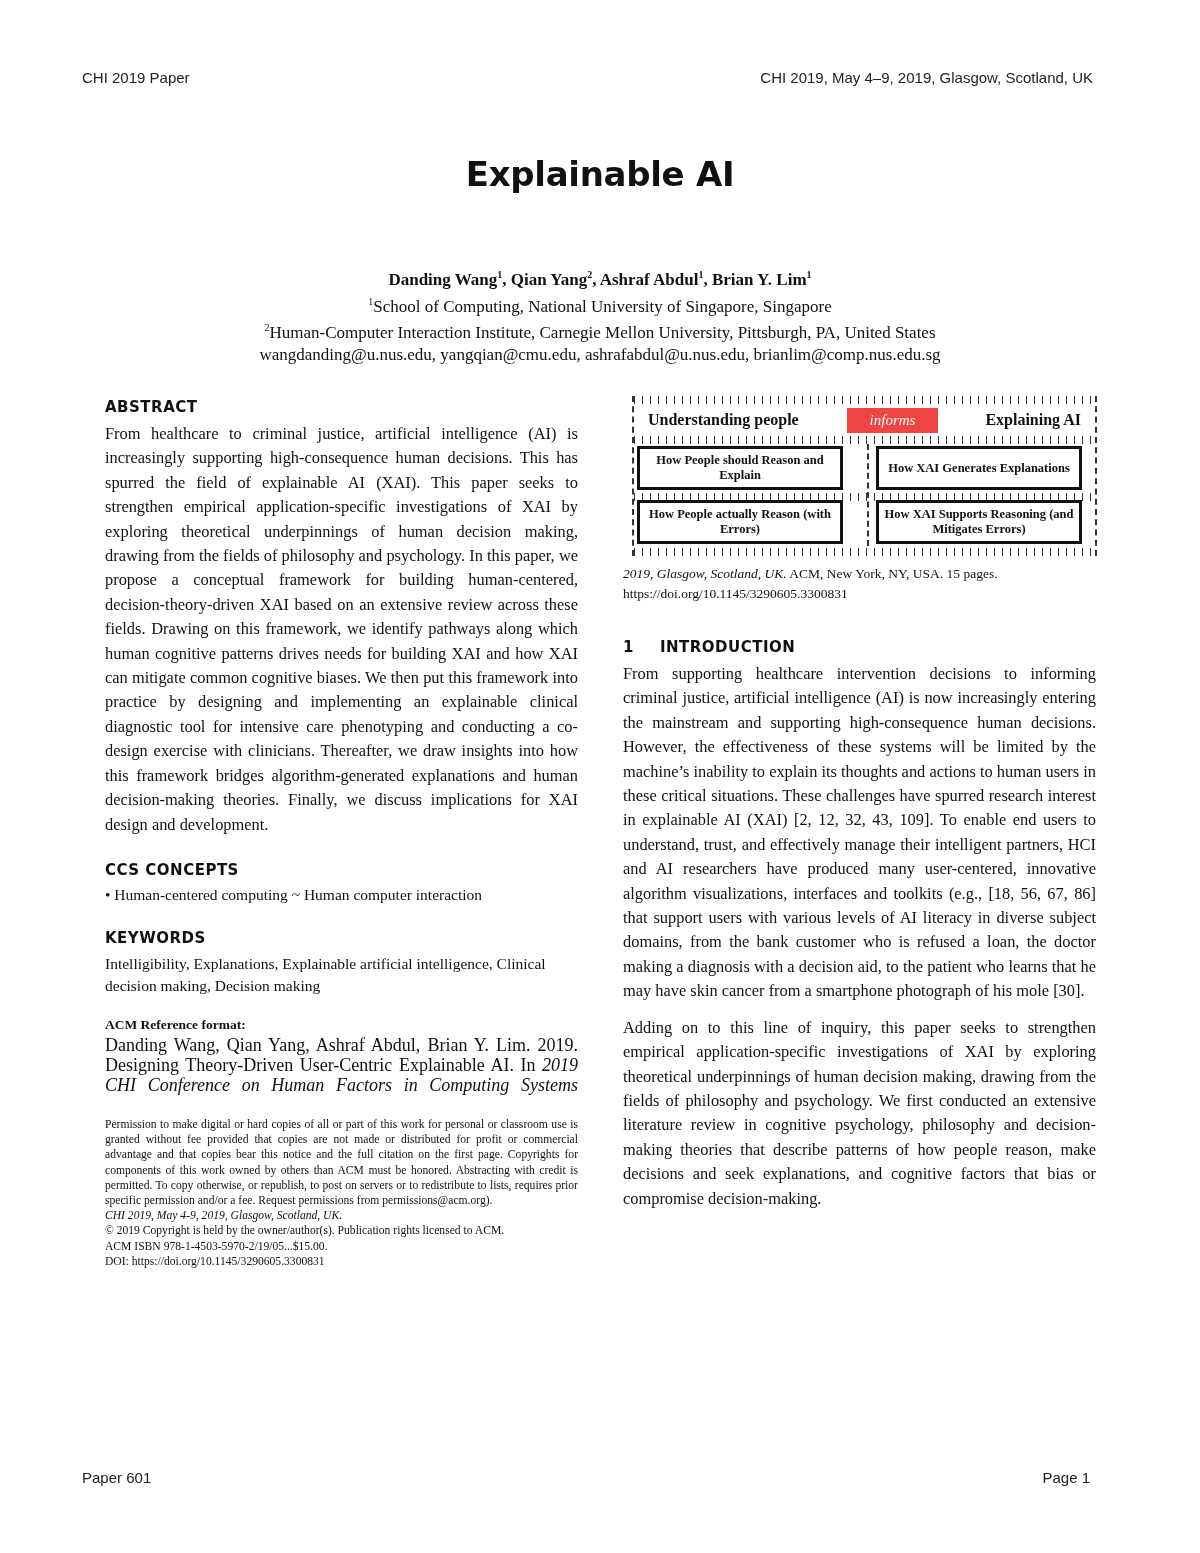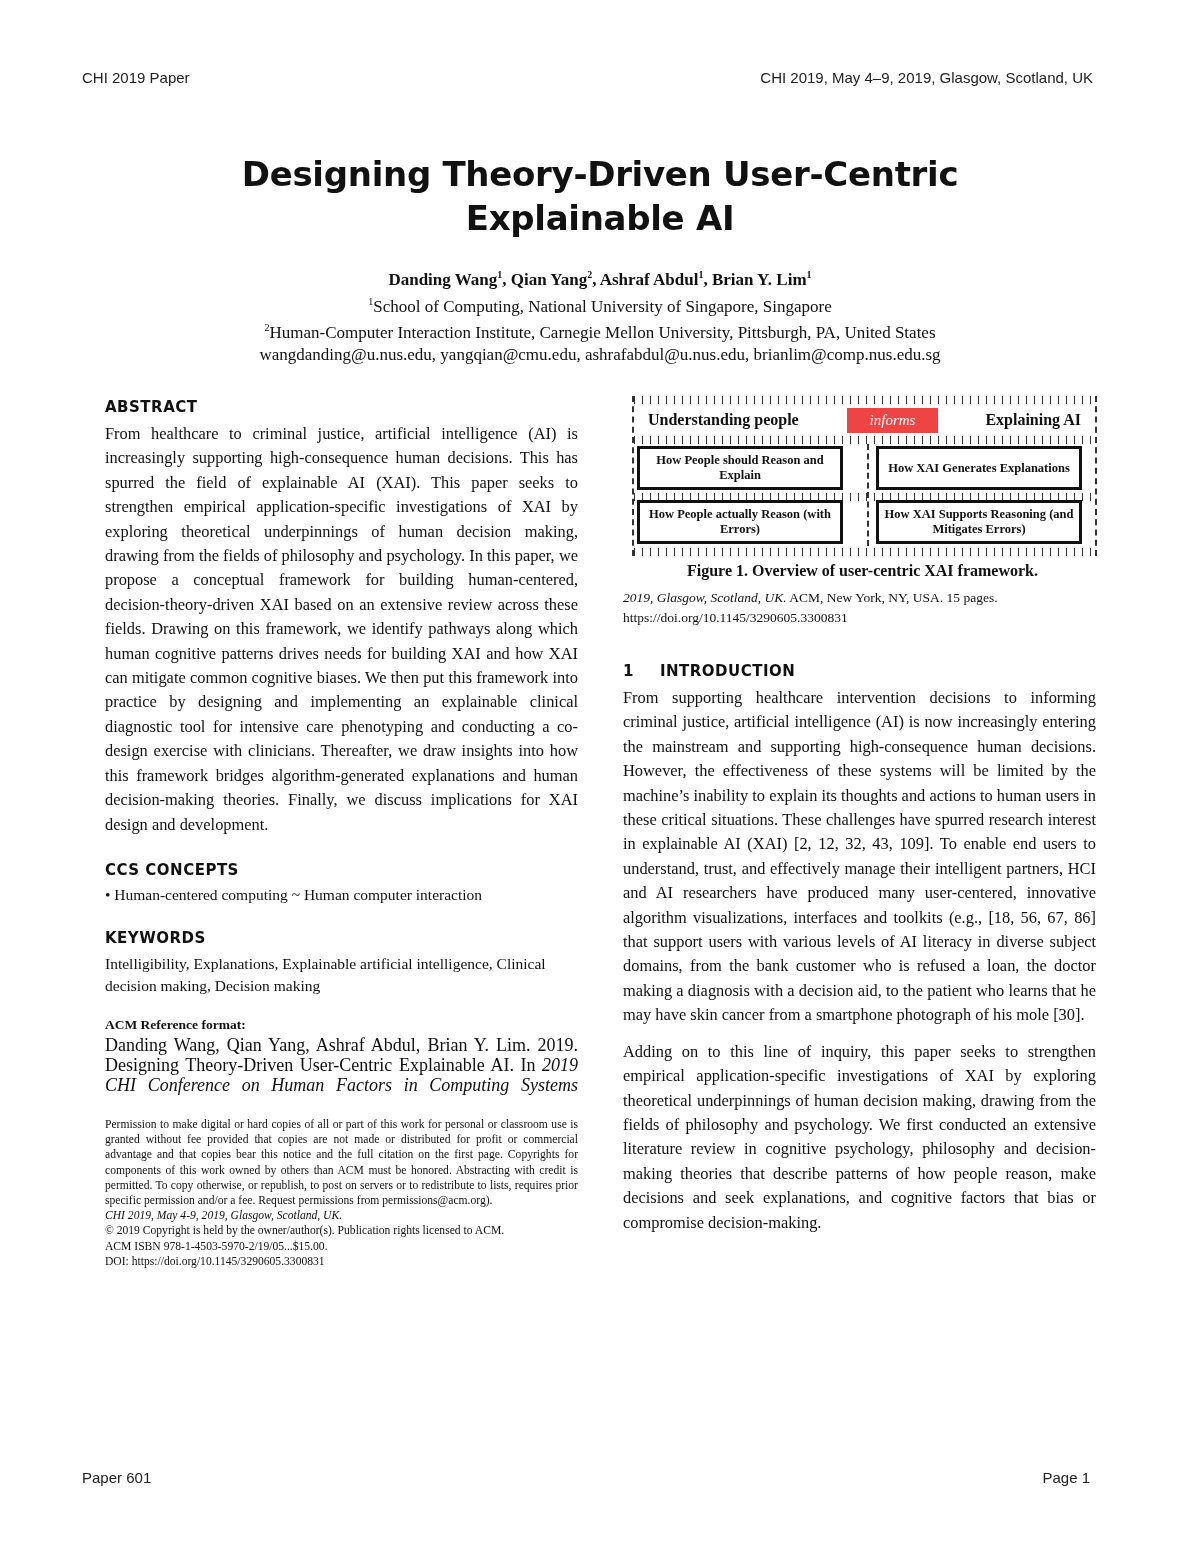--- a/index.html
+++ b/index.html
@@ -42,21 +42,20 @@
 
   .sec-gap { height: 22px; }
 </style>
 </head>
 <body>
 
 <div id="hdr-left" class="running">CHI 2019 Paper</div>
 <div id="hdr-right" class="running">CHI 2019, May 4–9, 2019, Glasgow, Scotland, UK</div>
 
 <div class="title">
-  <div>Designing Theory-Driven User-Centric</div>
   <div>Explainable AI</div>
 </div>
 
 <div class="authors">
   <div class="names">
     <span>Danding Wang</span><sup>1</sup>,
     <span>Qian Yang</span><sup>2</sup>,
     <span>Ashraf Abdul</span><sup>1</sup>,
     <span>Brian Y. Lim</span><sup>1</sup>
   </div>
@@ -99,21 +98,20 @@
     </div>
     <div class="fig-ticks" style="top:40px;"></div>
     <div class="fig-col-divider"></div>
     <div class="fig-box" style="left:3px; top:50px;">How People should Reason and Explain</div>
     <div class="fig-box" style="left:242px; top:50px;">How XAI Generates Explanations</div>
     <div class="fig-ticks" style="top:97px;"></div>
     <div class="fig-box" style="left:242px; top:104px;">How XAI Supports Reasoning (and Mitigates Errors)</div>
     <div class="fig-box" style="left:3px; top:104px;">How People actually Reason (with Errors)</div>
     <div class="fig-ticks" style="top:152px;"></div>
   </div>
-  <div class="figure-caption">Figure 1. Overview of user-centric XAI framework.</div>
 
   <p class="small-text" style="font-size:13.5px; margin-top:8px; text-align:justify;"><i>2019, Glasgow, Scotland, UK.</i><span> ACM, New York, NY, USA. 15 pages.</span><br><span>https://doi.org/10.1145/3290605.3300831</span></p>
 
   <div style="height:32px;"></div>
   <h2><span>1</span><span style="display:inline-block; width:26px;"></span><span>INTRODUCTION</span></h2>
   <p class="body-text">From supporting healthcare intervention decisions to informing criminal justice, artificial intelligence (AI) is now increasingly entering the mainstream and supporting high-consequence human decisions. However, the effectiveness of these systems will be limited by the machine’s inability to explain its thoughts and actions to human users in these critical situations. These challenges have spurred research interest in explainable AI (XAI) [2, 12, 32, 43, 109]. To enable end users to understand, trust, and effectively manage their intelligent partners, HCI and AI researchers have produced many user-centered, innovative algorithm visualizations, interfaces and toolkits (e.g., [18, 56, 67, 86] that support users with various levels of AI literacy in diverse subject domains, from the bank customer who is refused a loan, the doctor making a diagnosis with a decision aid, to the patient who learns that he may have skin cancer from a smartphone photograph of his mole [30].</p>
   <p class="body-text" style="margin-top:12px;">Adding on to this line of inquiry, this paper seeks to strengthen empirical application-specific investigations of XAI by exploring theoretical underpinnings of human decision making, drawing from the fields of philosophy and psychology. We first conducted an extensive literature review in cognitive psychology, philosophy and decision-making theories that describe patterns of how people reason, make decisions and seek explanations, and cognitive factors that bias or compromise decision-making.</p>
 </div>
 
 <div id="ftr-left" class="running">Paper 601</div>

